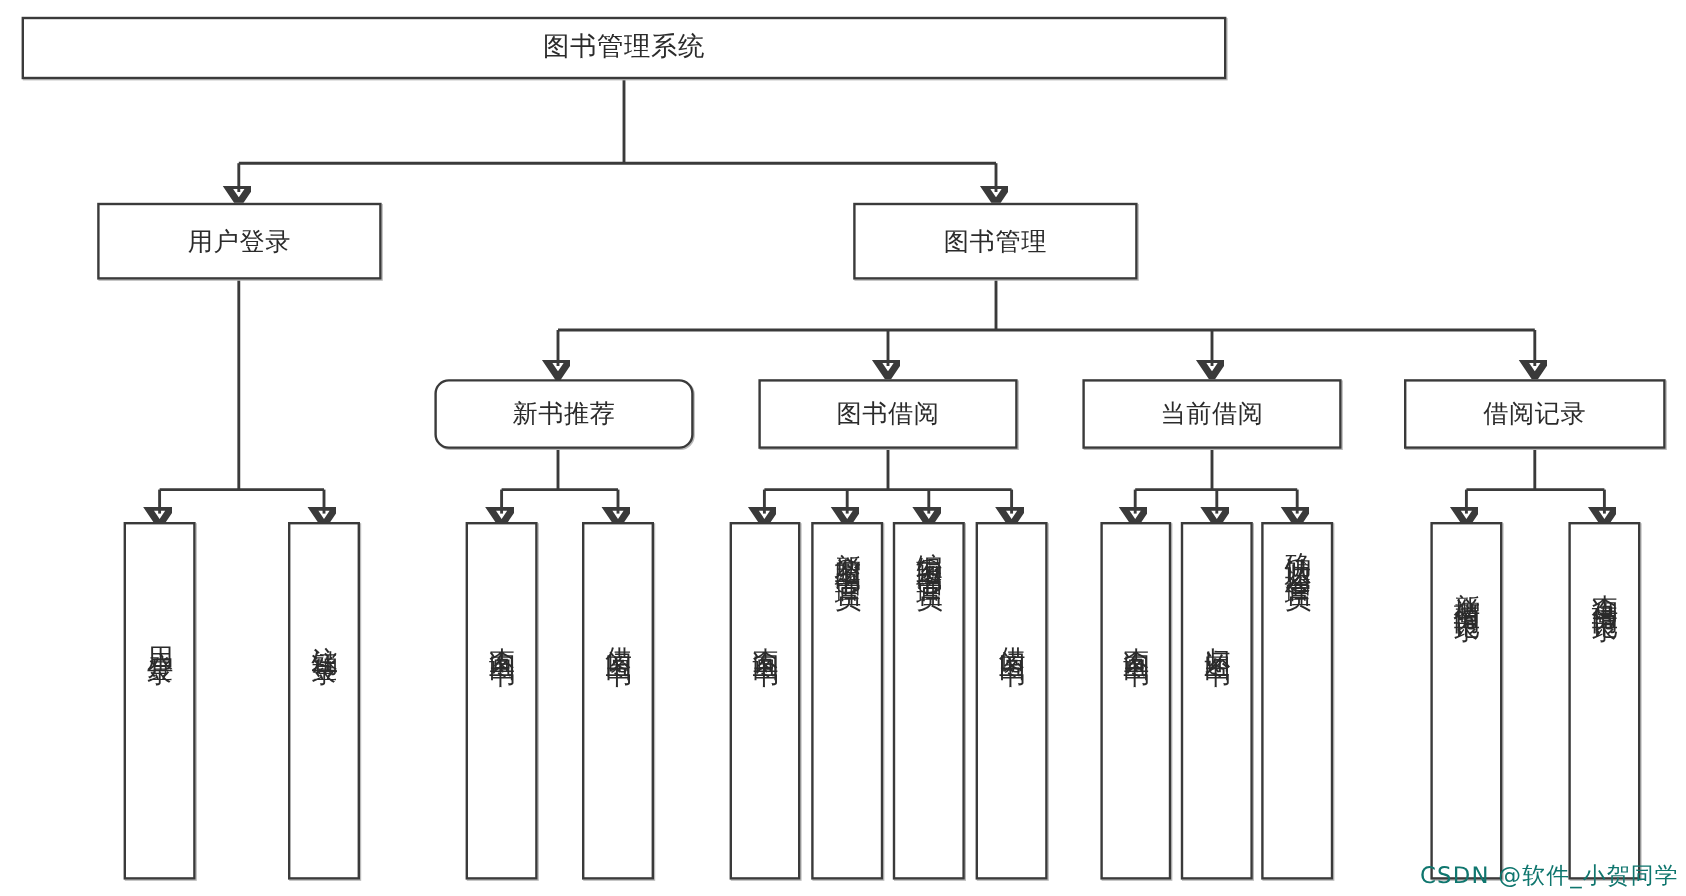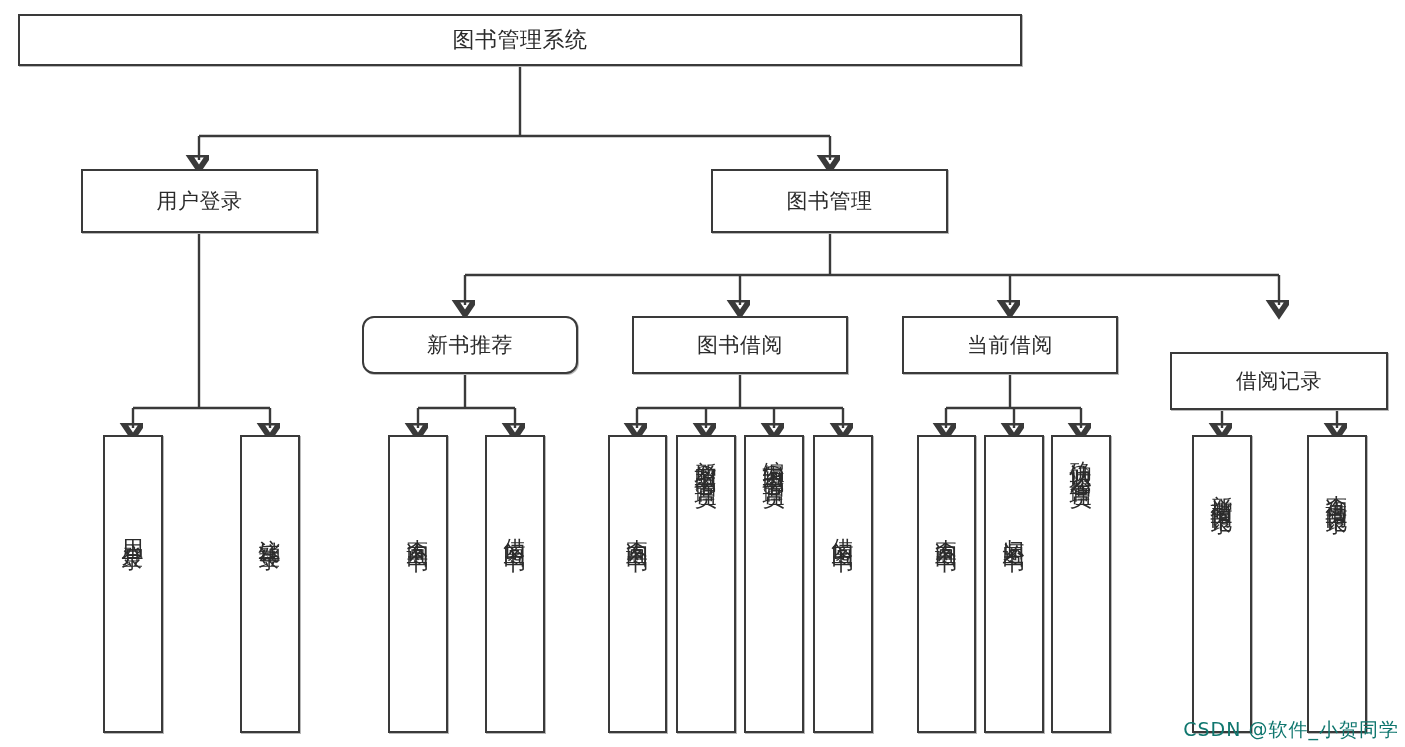--- a/index.html
+++ b/index.html
@@ -120,21 +120,21 @@
 
   <div class="node h" style="left:362px;top:316px;width:216px;height:58px;border-radius:12px;">
     <span class="lbl">新书推荐</span>
   </div>
   <div class="node h" style="left:632px;top:316px;width:216px;height:58px;">
     <span class="lbl">图书借阅</span>
   </div>
   <div class="node h" style="left:902px;top:316px;width:216px;height:58px;">
     <span class="lbl">当前借阅</span>
   </div>
-  <div class="node h" style="left:1170px;top:316px;width:218px;height:58px;margin-top:36px;">
+  <div class="node h" style="left:1170px;top:316px;width:218px;height:58px;">
     <span class="lbl">借阅记录</span>
   </div>
 
   <div class="node v mid" style="left:103px;top:435px;width:60px;height:298px;padding-top:84px;">
     <span class="lbl">用户登录</span>
   </div>
   <div class="node v mid" style="left:240px;top:435px;width:60px;height:298px;padding-top:84px;">
     <span class="lbl">注销登录</span>
   </div>
 

